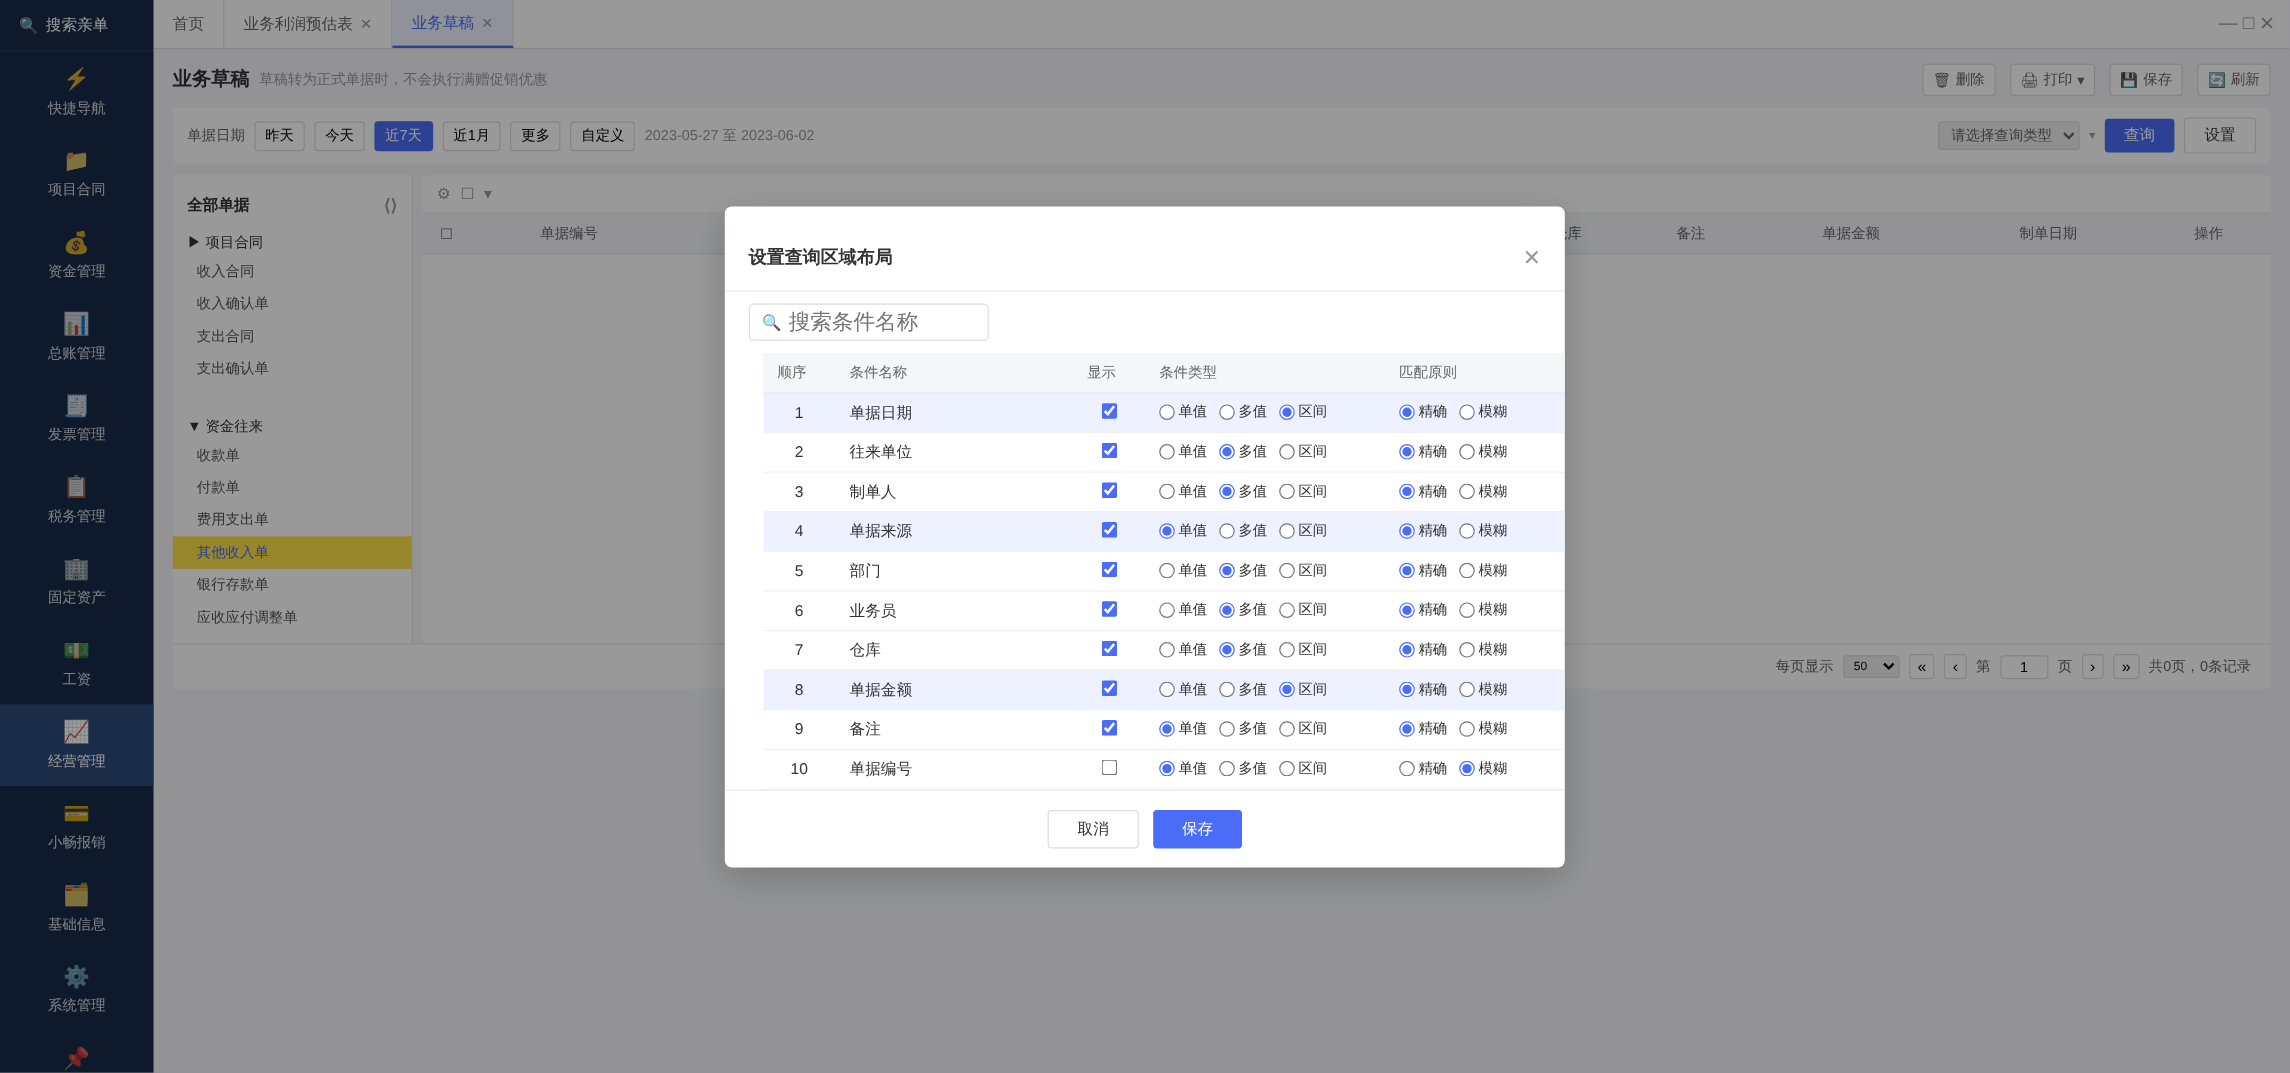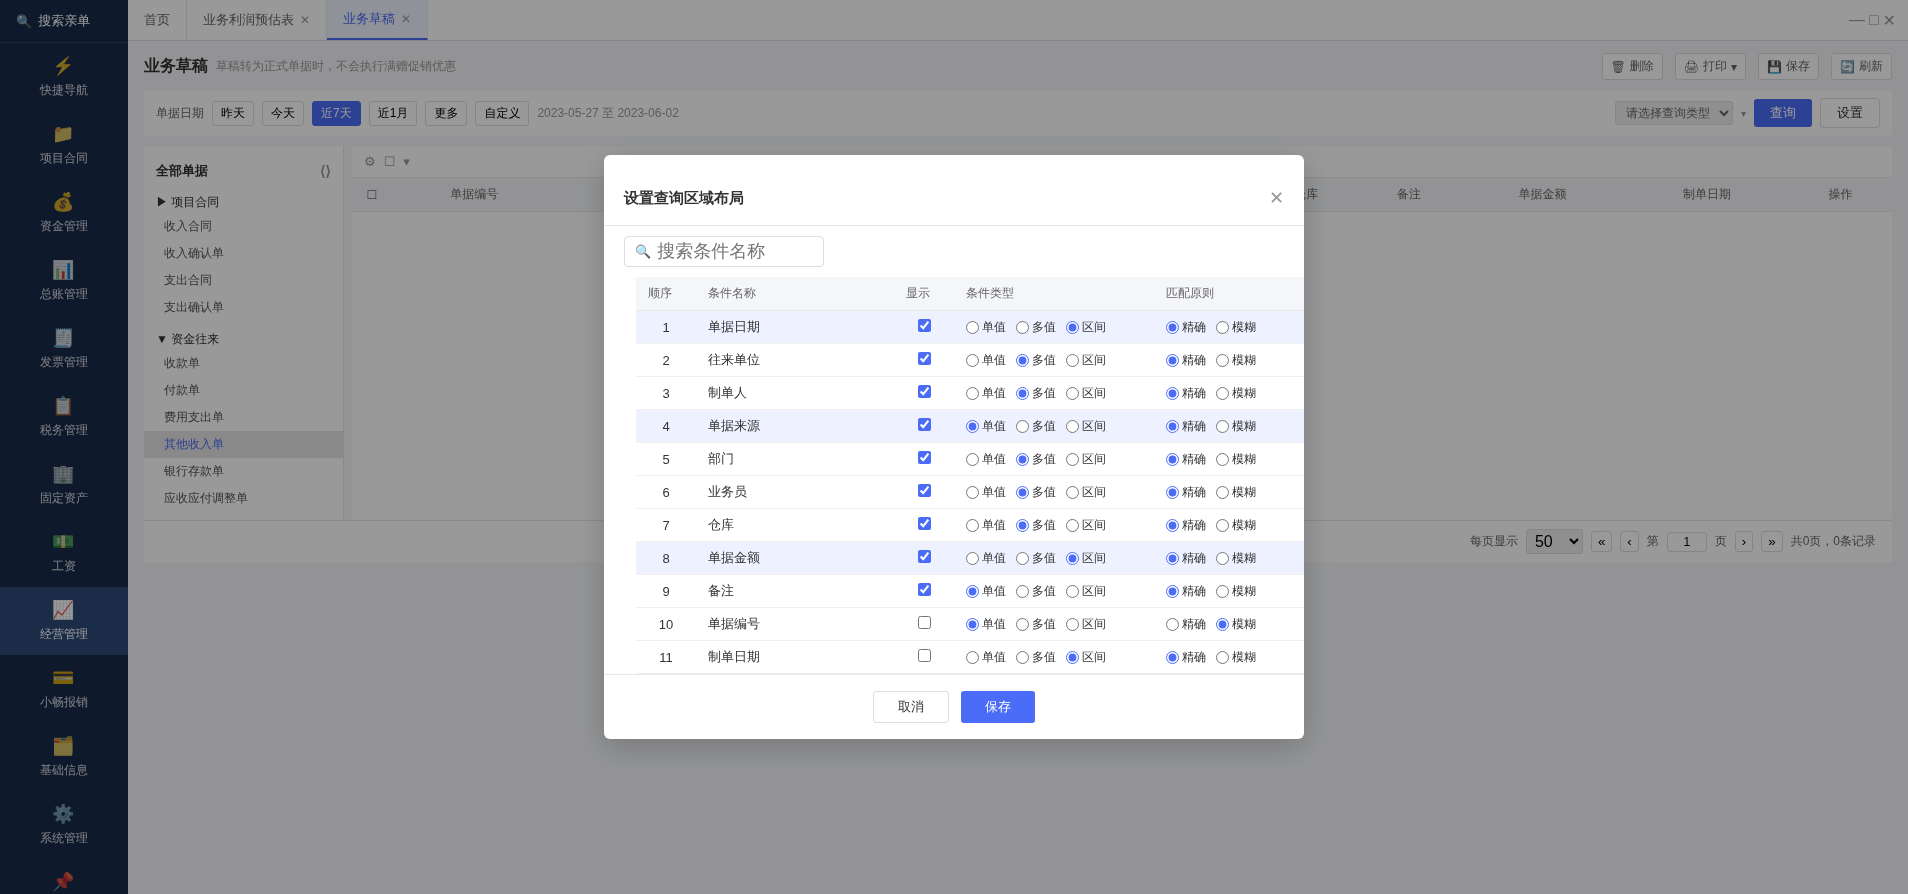--- a/index.html
+++ b/index.html
@@ -42,21 +42,21 @@
     .query-btn { background: #4a6cf7; color: #ffffff; border: none; padding: 5px 16px; border-radius: 3px; cursor: pointer; font-size: 13px; }
     .set-btn { background: #fff; color: #333; border: 1px solid #ddd; padding: 5px 16px; border-radius: 3px; cursor: pointer; font-size: 13px; }
     .table-header { display: flex; align-items: center; justify-content: space-between; padding: 8px 12px; border-bottom: 1px solid #e8e8e8; }
     .table-actions { display: flex; align-items: center; gap: 8px; }
 
     
     .sidebar-tree { width: 200px; background: #fff; border-right: 1px solid #e8e8e8; padding: 8px 0; }
     .tree-header { display: flex; align-items: center; justify-content: space-between; padding: 8px 12px; font-weight: bold; }
     .tree-group { padding: 6px 12px 2px; font-size: 12px; color: #333; font-weight: 500; cursor: pointer; }
     .tree-child { padding: 5px 12px 5px 20px; cursor: pointer; font-size: 12px; color: #555; }
-    .tree-child.active { background: #e5e5e5; color: #4a6cf7; }
+    .tree-child.active { background: #fde047; color: #4a6cf7; }
 
     .main-content { display: flex; flex: 1; background: #f5f6fa; gap: 8px; }
 
     
     .footer { display: flex; align-items: center; justify-content: flex-end; gap: 8px; padding: 8px 16px; background: #fff; border-top: 1px solid #e8e8e8; font-size: 12px; color: #666; }
 
     
     .overlay { position: fixed; top: 0; left: 0; width: 100%; height: 100%; background: rgba(0,0,0,0.4); z-index: 100; display: flex; align-items: center; justify-content: center; }
 
     
@@ -237,21 +237,21 @@
             <span style="cursor:pointer; color:#999; font-size:14px;">⟨⟩</span>
           </div>
           <div class="tree-group">
             <span>▶ </span>
             <span>项目合同</span>
           </div>
           <div class="tree-child">收入合同</div>
           <div class="tree-child">收入确认单</div>
           <div class="tree-child">支出合同</div>
           <div class="tree-child">支出确认单</div>
-          <div class="tree-group" style="margin-top:4px;">
+          <div class="tree-group" style="margin-top:20px;">
             <span>▼ </span>
             <span>资金往来</span>
           </div>
           <div class="tree-child">收款单</div>
           <div class="tree-child">付款单</div>
           <div class="tree-child">费用支出单</div>
           <div class="tree-child active">其他收入单</div>
           <div class="tree-child">银行存款单</div>
           <div class="tree-child">应收应付调整单</div>
         </div>
@@ -288,21 +288,21 @@
                   <td colspan="12" style="text-align:center; padding:60px 0; color:#999; font-size:13px;">未找到任何业务草稿</td>
                 </tr>
               </tbody>
             </table>
           </div>
         </div>
       </div>
 
       <div class="footer">
         <span>每页显示</span>
-        <select style="font-size:16px; border:1px solid #ddd; border-radius:3px; padding:2px 4px;">
+        <select style="font-size:10px; border:1px solid #ddd; border-radius:3px; padding:2px 4px;">
           <option>50</option>
           <option>100</option>
           <option>200</option>
         </select>
         <button style="border:1px solid #ddd; background:#fff; padding:2px 6px; cursor:pointer; border-radius:3px;">«</button>
         <button style="border:1px solid #ddd; background:#fff; padding:2px 6px; cursor:pointer; border-radius:3px;">‹</button>
         <span>第</span>
         <input type="text" value="1" style="width: 40px; border: 1px solid rgb(221, 221, 221); border-radius: 3px; padding: 2px 4px; text-align: center; font-size: 12px;">
         <span>页</span>
         <button style="border:1px solid #ddd; background:#fff; padding:2px 6px; cursor:pointer; border-radius:3px;">›</button>
@@ -636,50 +636,20 @@
         <div class="radio-group">
           <label class="radio-item">
             <input type="radio" name="match_10" value="精确" style="">精确
           </label>
           <label class="radio-item">
             <input type="radio" name="match_10" value="模糊" checked="" style="">模糊
           </label>
         </div>
       </td>
     </tr>
-              <tr>
-      <td style="text-align:center;">11</td>
-      <td>制单日期</td>
-      <td style="text-align:center;">
-        <input type="checkbox" class="checkbox-item" style="">
-      </td>
-      <td>
-        <div class="radio-group">
-          <label class="radio-item">
-            <input type="radio" name="type_11" value="单值" style="">单值
-          </label>
-          <label class="radio-item">
-            <input type="radio" name="type_11" value="多值" style="">多值
-          </label>
-          <label class="radio-item">
-            <input type="radio" name="type_11" value="区间" checked="" style="">区间
-          </label>
-        </div>
-      </td>
-      <td>
-        <div class="radio-group">
-          <label class="radio-item">
-            <input type="radio" name="match_11" value="精确" checked="" style="">精确
-          </label>
-          <label class="radio-item">
-            <input type="radio" name="match_11" value="模糊" style="">模糊
-          </label>
-        </div>
-      </td>
-    </tr>
             </tbody>
         </table>
       </div>
     </div>
 
     <div class="modal-footer">
       <button class="btn-cancel">取消</button>
       <button class="btn-save">保存</button>
     </div>
   </div>

